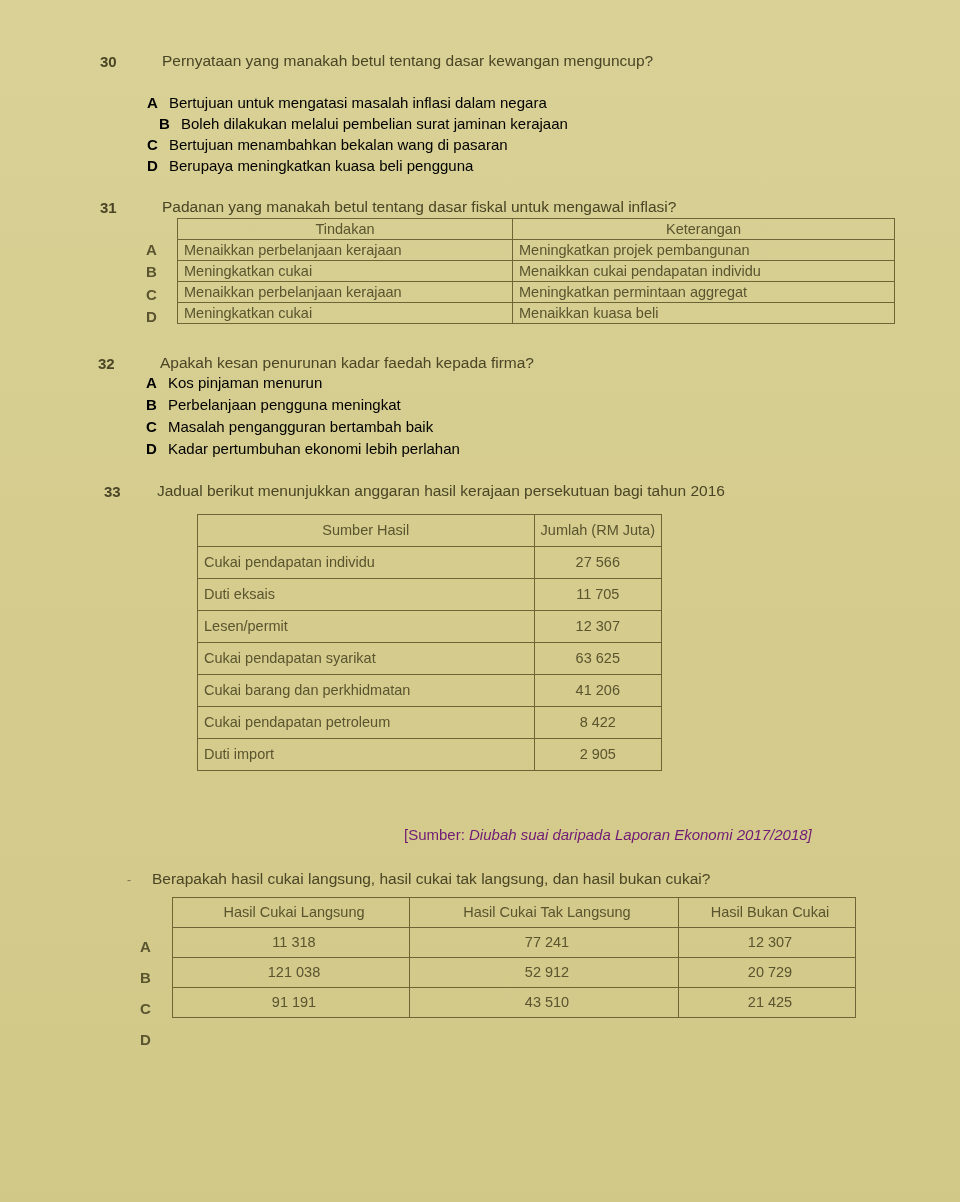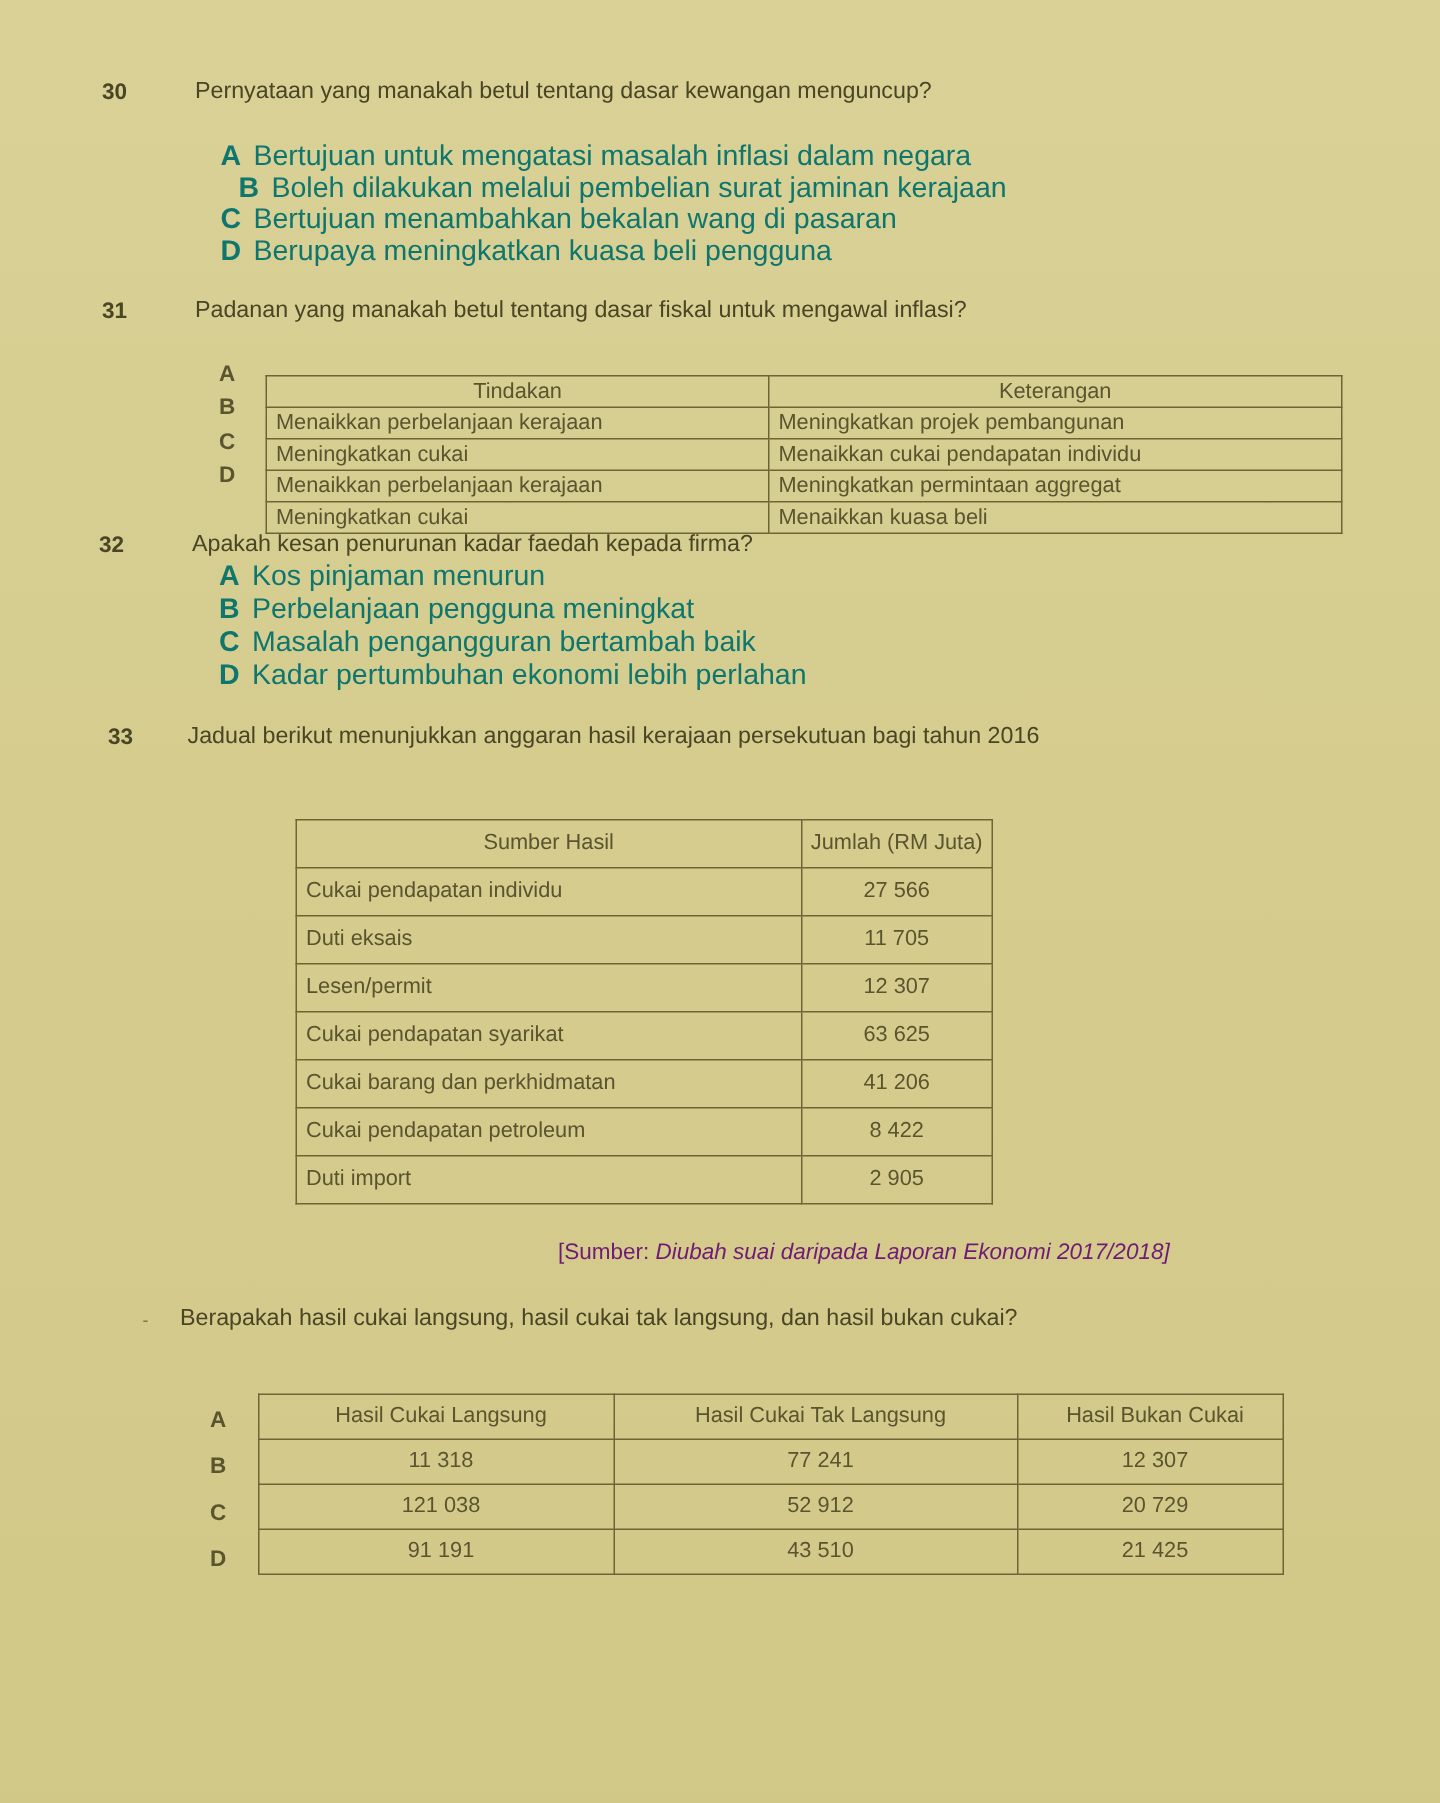--- a/index.html
+++ b/index.html
@@ -2,26 +2,26 @@
 <html><head>
 <meta charset="utf-8">
 <style>
   html, body { margin:0; padding:0; }
   body {
     width:960px; height:1202px; position:relative; overflow:hidden;
     background: linear-gradient(180deg, #d9d196 0%, #d5cc8e 45%, #d1c888 100%);
     font-family: "Liberation Sans", sans-serif;
     color:#4f4a28;
   }
-  .abs { position:absolute; }
+  .abs { position:absolute;margin-left:32px; }
   .qnum { font-size:15px; font-weight:bold; color:#4a4525; }
   .qtext { font-size:15.5px; color:#4a4525; white-space:nowrap; }
-  .opt { position:absolute; font-size:19px; white-space:nowrap; color:#0f766e; }
+  .opt { position:absolute; font-size:15px; white-space:nowrap; color:#000000; }
   .opt .lt { display:inline-block; width:22px; font-weight:bold; }
-  table { border-collapse:collapse; position:absolute; font-size:14.5px; color:#5a542f;margin-top:32px; }
+  table { border-collapse:collapse; position:absolute; font-size:14.5px; color:#5a542f; }
   td, th { border:1.4px solid #6d6536; font-weight:normal; padding:0 6px; white-space:nowrap; }
   .t31 td, .t31 th { height:20px; line-height:20px; }
   .t31 th { text-align:center; }
   .t33 td, .t33 th { height:31px; line-height:31px; }
   .t33 th { text-align:center; }
   .t33 td.num { text-align:center; }
   .t34 td, .t34 th { height:29px; line-height:29px; text-align:center;padding-left:12px; }
   .rowlbl { position:absolute; font-size:15px; font-weight:bold; color:#5a542f; }
   .source { font-size:15px; color:#701a75; white-space:nowrap; }
   .source i { font-style:italic; }

